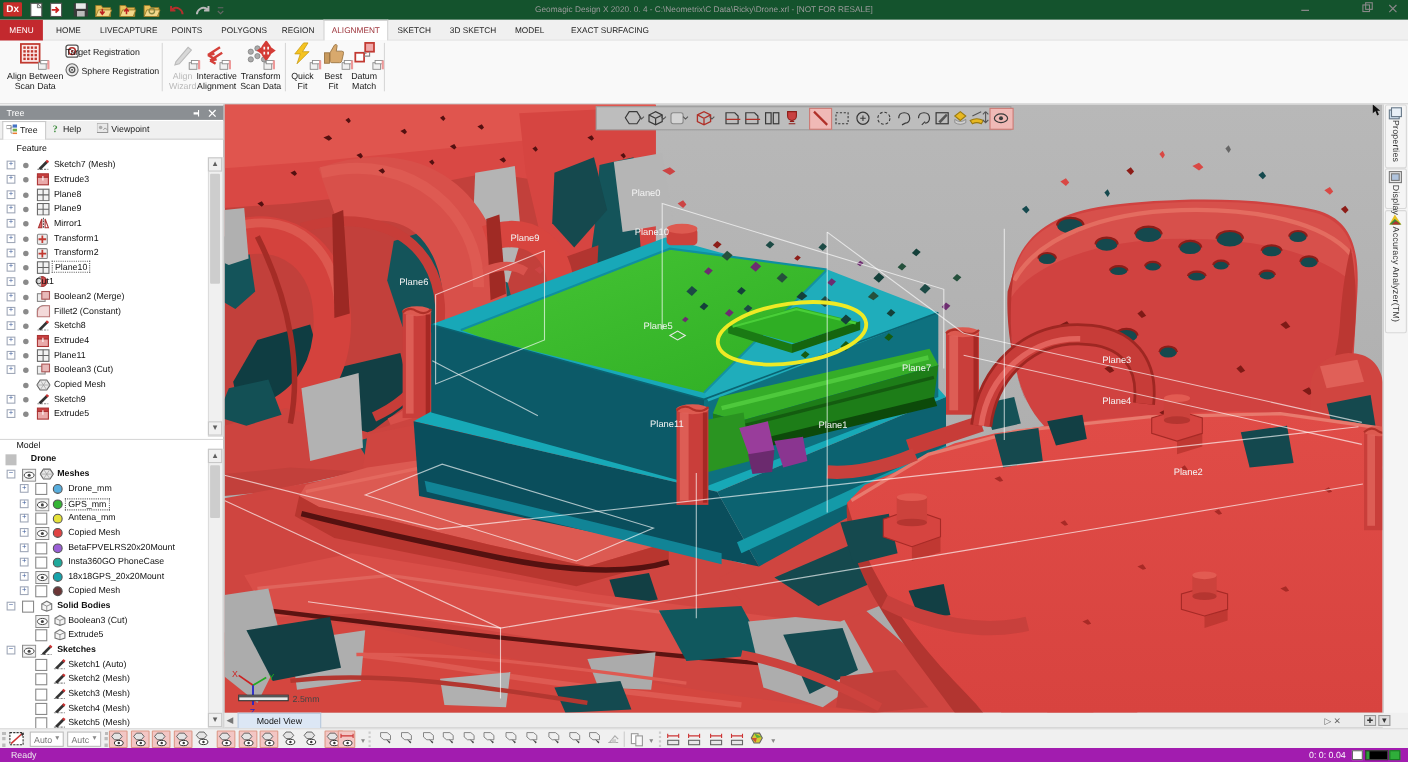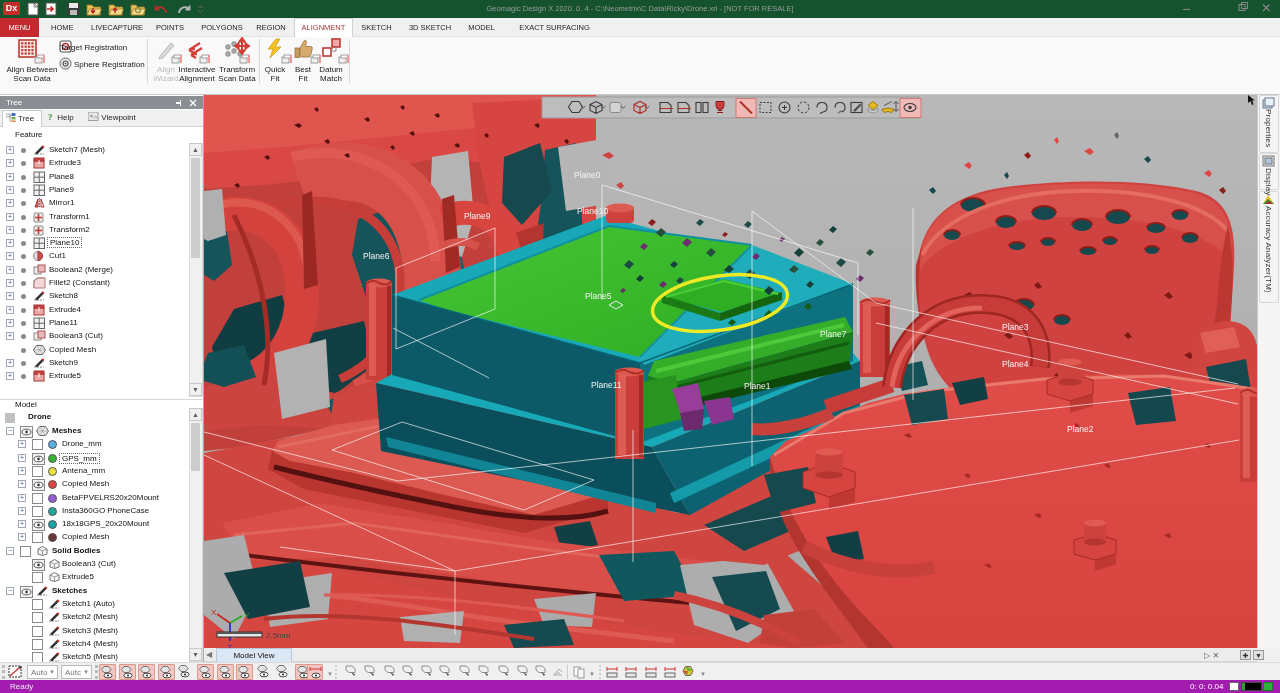--- a/index.html
+++ b/index.html
@@ -743,21 +743,21 @@
         </svg></span>
       <span style="position:absolute;left:47px;top:0;border:1px dotted #666;padding:0 2px;margin-top:-1px">Plane10</span>
     </div>
     <div class="treerow" style="top:156.4px">
       <div class="exp" style="left:6px;top:1px">+</div>
       <div class="dot" style="left:21px;top:3px"></div>
       <span style="position:absolute;left:33px;top:-1px"><svg width="13" height="12">
           <circle cx="5" cy="6" r="4.5" fill="#ddd" stroke="#888"></circle>
           <path d="M5 1.5 a4.5 4.5 0 0 1 0 9 z" fill="#c95050" stroke="#a33"></path>
         </svg></span>
-      <span style="position:absolute;left:49px;top:0">Cut1</span>
+      <span style="position:absolute;left:32px;top:0">Cut1</span>
     </div>
     <div class="treerow" style="top:169.7px">
       <div class="exp" style="left:6px;top:1px">+</div>
       <div class="dot" style="left:21px;top:3px"></div>
       <span style="position:absolute;left:33px;top:-1px"><svg width="13" height="12">
           <rect x="1" y="3" width="7" height="7" fill="#eee" stroke="#888"></rect>
           <rect x="5" y="1" width="7" height="7" fill="#e8b9b9" stroke="#a55"></rect>
         </svg></span>
       <span style="position:absolute;left:49px;top:0">Boolean2 (Merge)</span>
     </div>

